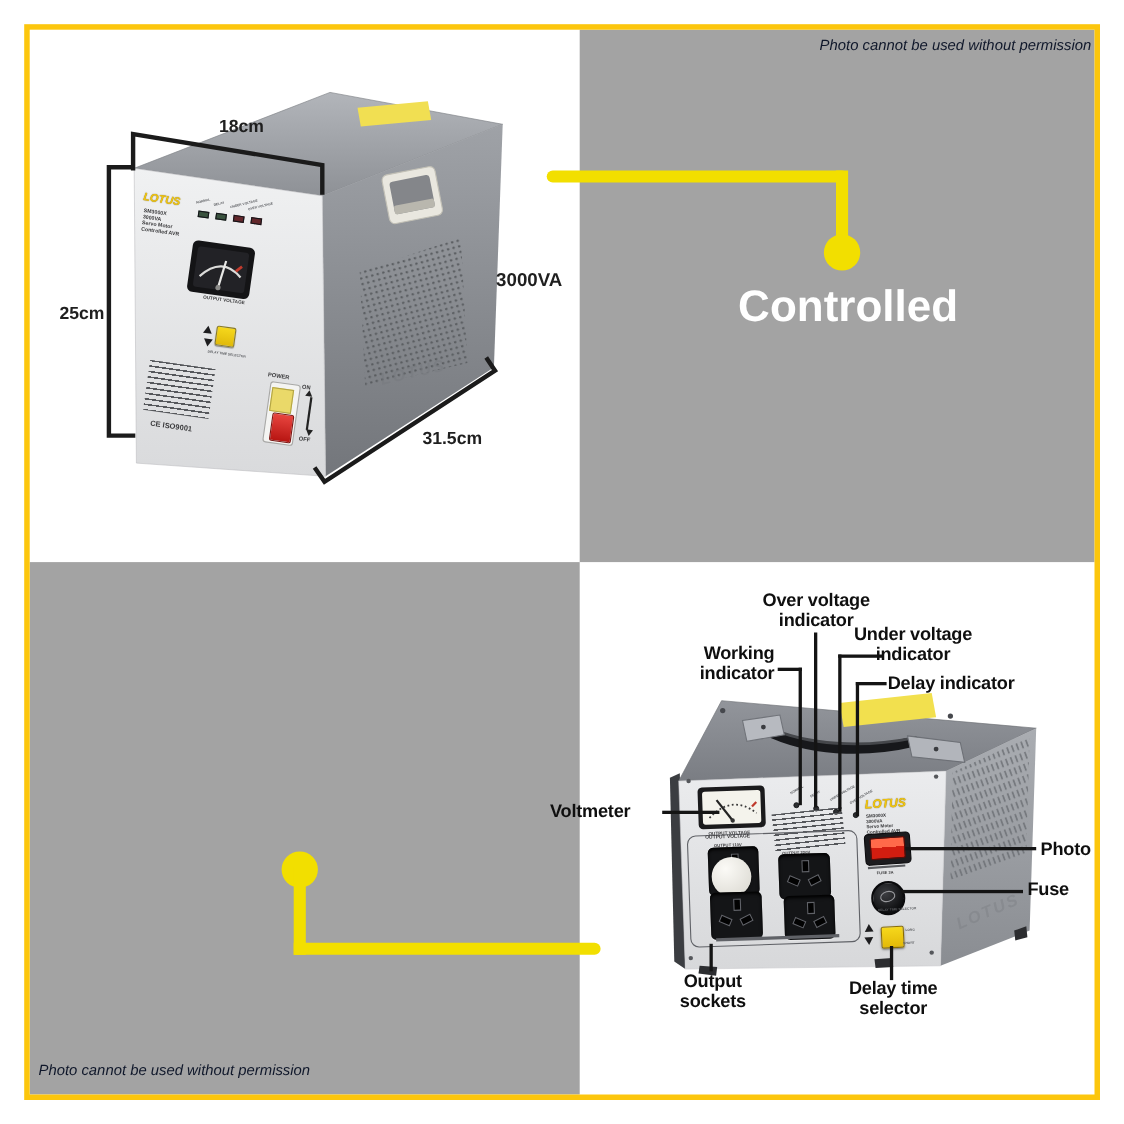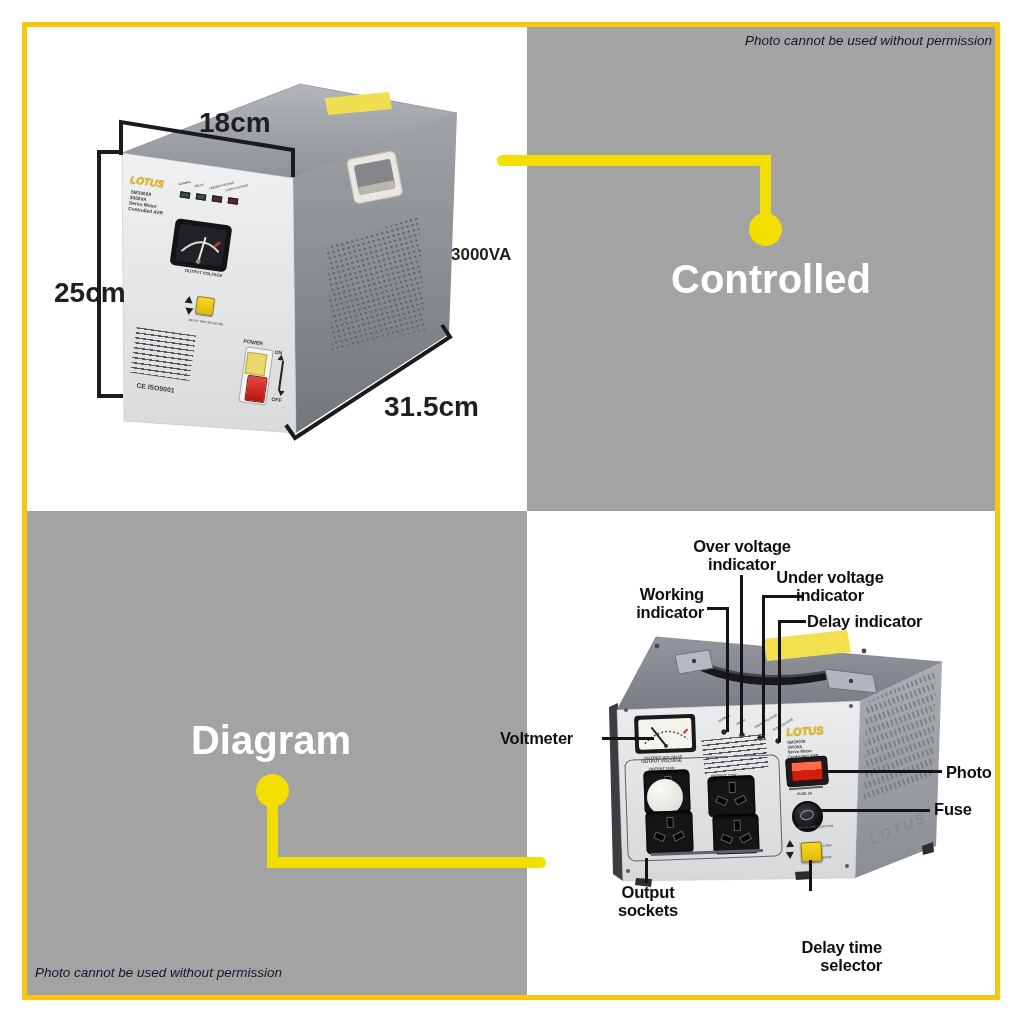--- a/index.html
+++ b/index.html
@@ -4,21 +4,21 @@
 <style>
   html,body{margin:0;padding:0;background:#fff;}
   .canvas{position:relative;width:1022px;height:1022px;background:#fff;overflow:hidden;
           font-family:"Liberation Sans",sans-serif;}
   .abs{position:absolute;}
   .quad{position:absolute;background:#a3a3a3;}
   .frame{position:absolute;left:22px;top:22px;width:968px;height:968px;border:5px solid #fcc60d;}
   .yl{position:absolute;background:#f2df00;}
   .heading{position:absolute;font-weight:bold;font-size:40px;color:#fff;text-align:center;line-height:1;}
   .notice{position:absolute;font-style:italic;font-size:13.5px;color:#0f172a;white-space:nowrap;}
-  .dim{position:absolute;font-weight:bold;font-size:28px;color:#1f1f1f;white-space:nowrap;}
+  .dim{position:absolute;font-weight:bold;font-size:16px;color:#1f1f1f;white-space:nowrap;}
   .callout{position:absolute;font-weight:bold;font-size:16.5px;line-height:18px;color:#0f0f0f;letter-spacing:-0.2px;}
   .ln{position:absolute;background:#141414;}
   .tiny{position:absolute;transform-origin:0 0;font-weight:bold;color:#3a3a3c;white-space:nowrap;font-size:10px;line-height:11.5px;}
   .lotus{position:absolute;transform-origin:0 0;font-weight:bold;font-style:italic;color:#f2c50e;white-space:nowrap;
          text-shadow:0 0 1px #6b5a00;}
   .led{position:absolute;width:8px;height:4px;border:1px solid #15161a;}
   .specs{position:absolute;background:repeating-linear-gradient(180deg,#55575b 0 1.4px,transparent 1.4px 5px);}
   .sock{position:absolute;background:#141517;border-radius:5px;box-shadow:inset 0 2px 3px #000,0 1px 1px rgba(255,255,255,.4);}
   .sock i{position:absolute;background:#020202;border:1px solid #606268;display:block;}
   .tri-up{position:absolute;width:0;height:0;border-left:4px solid transparent;border-right:4px solid transparent;border-bottom:7px solid #1d1d1f;}
@@ -168,21 +168,20 @@
 
   <div class="frame"></div>
   <div class="notice" style="left:620px;top:33px;width:372px;text-align:right;">Photo cannot be used without permission</div>
   <div class="notice" style="left:35px;top:965px;">Photo cannot be used without permission</div>
 
   <div class="yl" style="left:497px;top:155px;width:274px;height:11px;border-radius:6px;"></div>
   <div class="yl" style="left:760px;top:155px;width:11px;height:62px;"></div>
   <div class="yl" style="left:749px;top:213px;width:33px;height:33px;border-radius:50%;"></div>
   <div class="heading" style="left:640px;top:259px;width:262px;">Controlled</div>
 
-  <div class="heading" style="left:150px;top:720px;width:242px;">Diagram</div>
   <div class="yl" style="left:256px;top:774px;width:33px;height:33px;border-radius:50%;"></div>
   <div class="yl" style="left:267px;top:789px;width:11px;height:79px;"></div>
   <div class="yl" style="left:267px;top:857px;width:279px;height:11px;border-radius:0 6px 6px 0;"></div>
 
   <div class="tiny" style="left:718px;top:720px;color:#5c5e62;transform:rotate(-30deg) scale(.3);">NORMAL</div>
   <div class="tiny" style="left:736px;top:723px;color:#5c5e62;transform:rotate(-30deg) scale(.3);">DELAY</div>
   <div class="tiny" style="left:754px;top:726px;color:#5c5e62;transform:rotate(-30deg) scale(.3);">UNDER VOLTAGE</div>
   <div class="tiny" style="left:772px;top:729px;color:#5c5e62;transform:rotate(-30deg) scale(.3);">OVER VOLTAGE</div>
   <div class="tiny" style="left:644px;top:756px;transform:rotate(-2deg) scale(.42);">OUTPUT VOLTAGE</div>
   <div class="specs" style="left:703px;top:737px;width:64px;height:34px;transform:rotate(-6deg);background:repeating-linear-gradient(180deg,#54565a 0 1.3px,transparent 1.3px 4.6px);"></div>
@@ -268,18 +267,18 @@
   <div class="callout" style="left:946px;top:763px;">
     <div>Photo</div>
   </div>
   <div class="callout" style="left:934px;top:800px;">
     <div>Fuse</div>
   </div>
   <div class="callout" style="left:588px;top:883px;width:120px;text-align:center;">
     <div>Output</div>
     <div>sockets</div>
   </div>
-  <div class="callout" style="left:742px;top:938px;width:140px;text-align:right;">
+  <div class="callout" style="left:742px;top:890px;width:140px;text-align:center;">
     <div>Delay time</div>
     <div>selector</div>
   </div>
 
 </div>
 
 </body></html>

